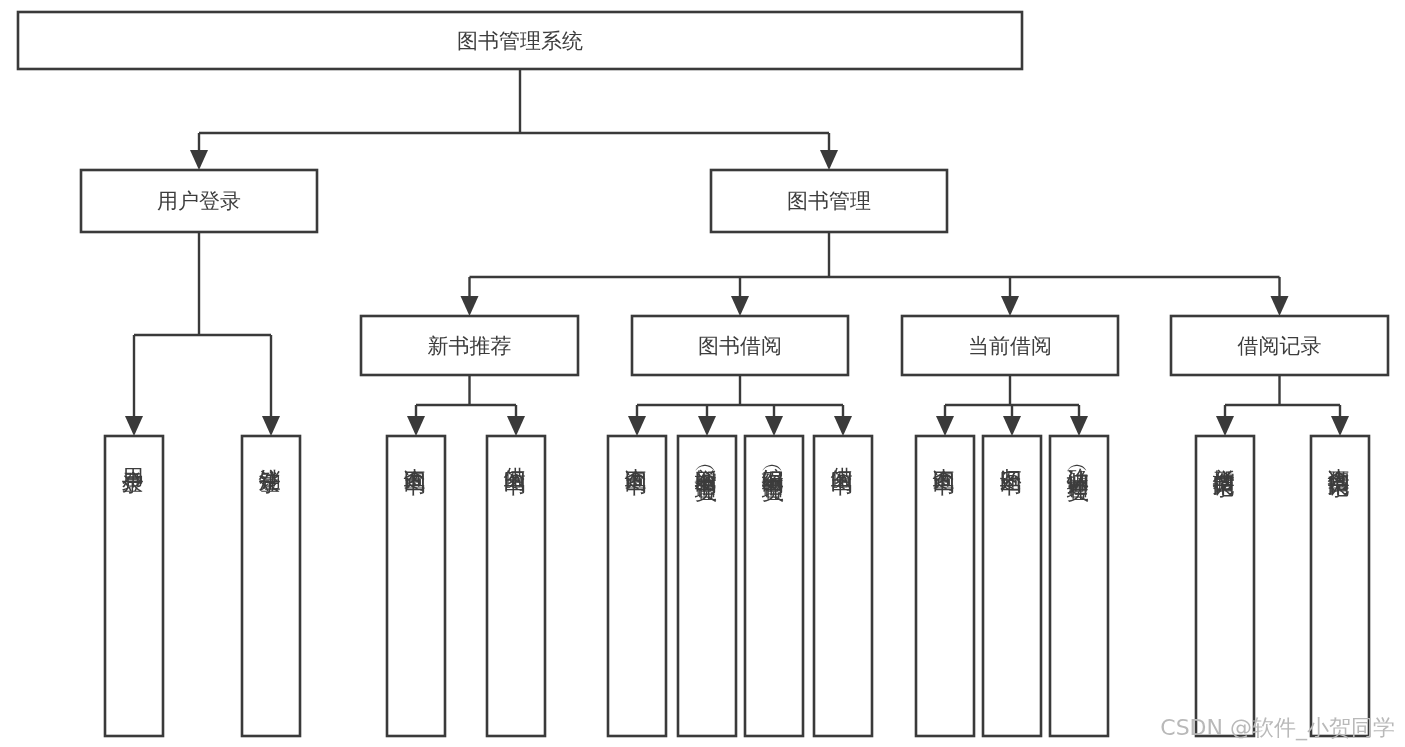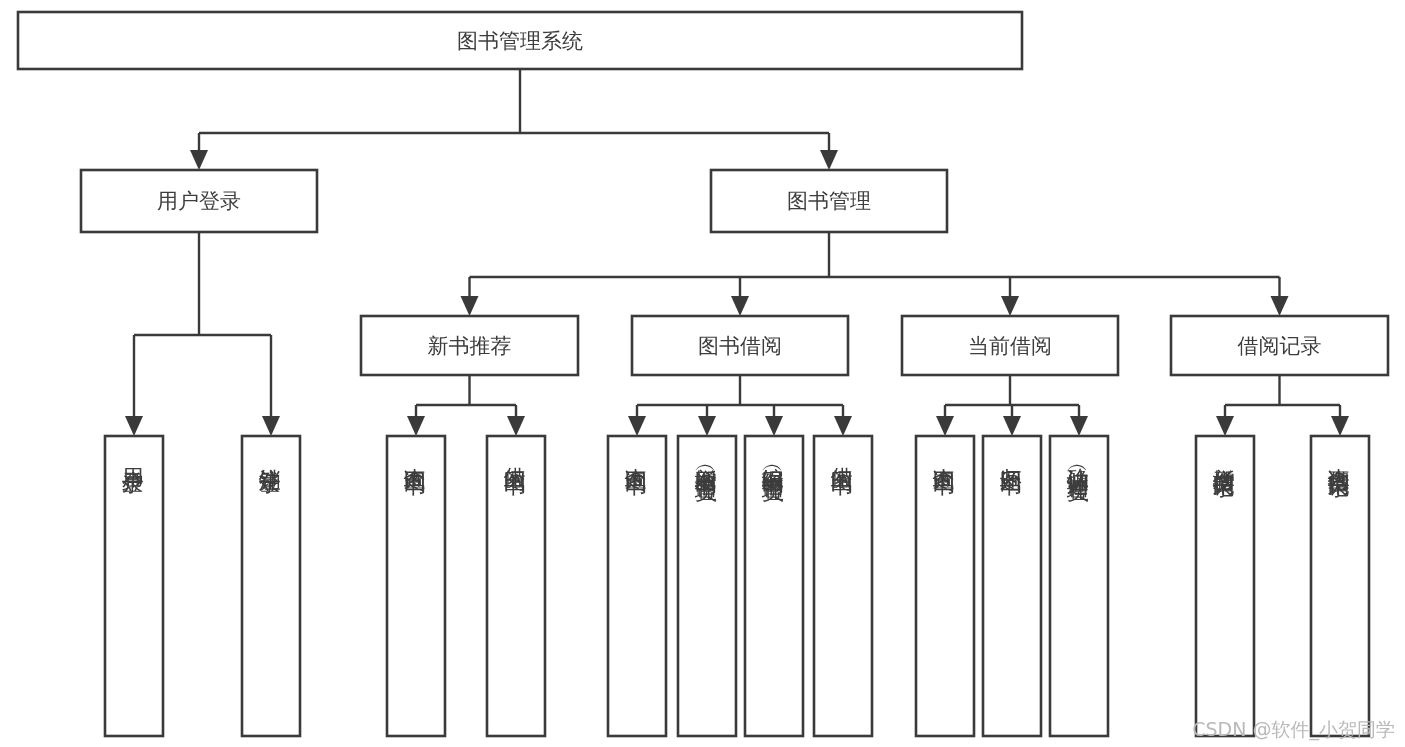--- a/index.html
+++ b/index.html
@@ -61,21 +61,21 @@
     letter-spacing: 2px;
     white-space: nowrap;
     text-align: left;
     pointer-events: none;
   }
   #watermark {
     position: absolute;
     right: 10px;
     bottom: 4px;
     font-family: "DejaVu Sans", "Liberation Sans", sans-serif;
-    font-size: 19px;
+    font-size: 22px;
     color: #b9b9b9;
     white-space: nowrap;
     user-select: none;
   }
 </style>
 </head>
 <body>
 
 <div id="diagram-root">
 

